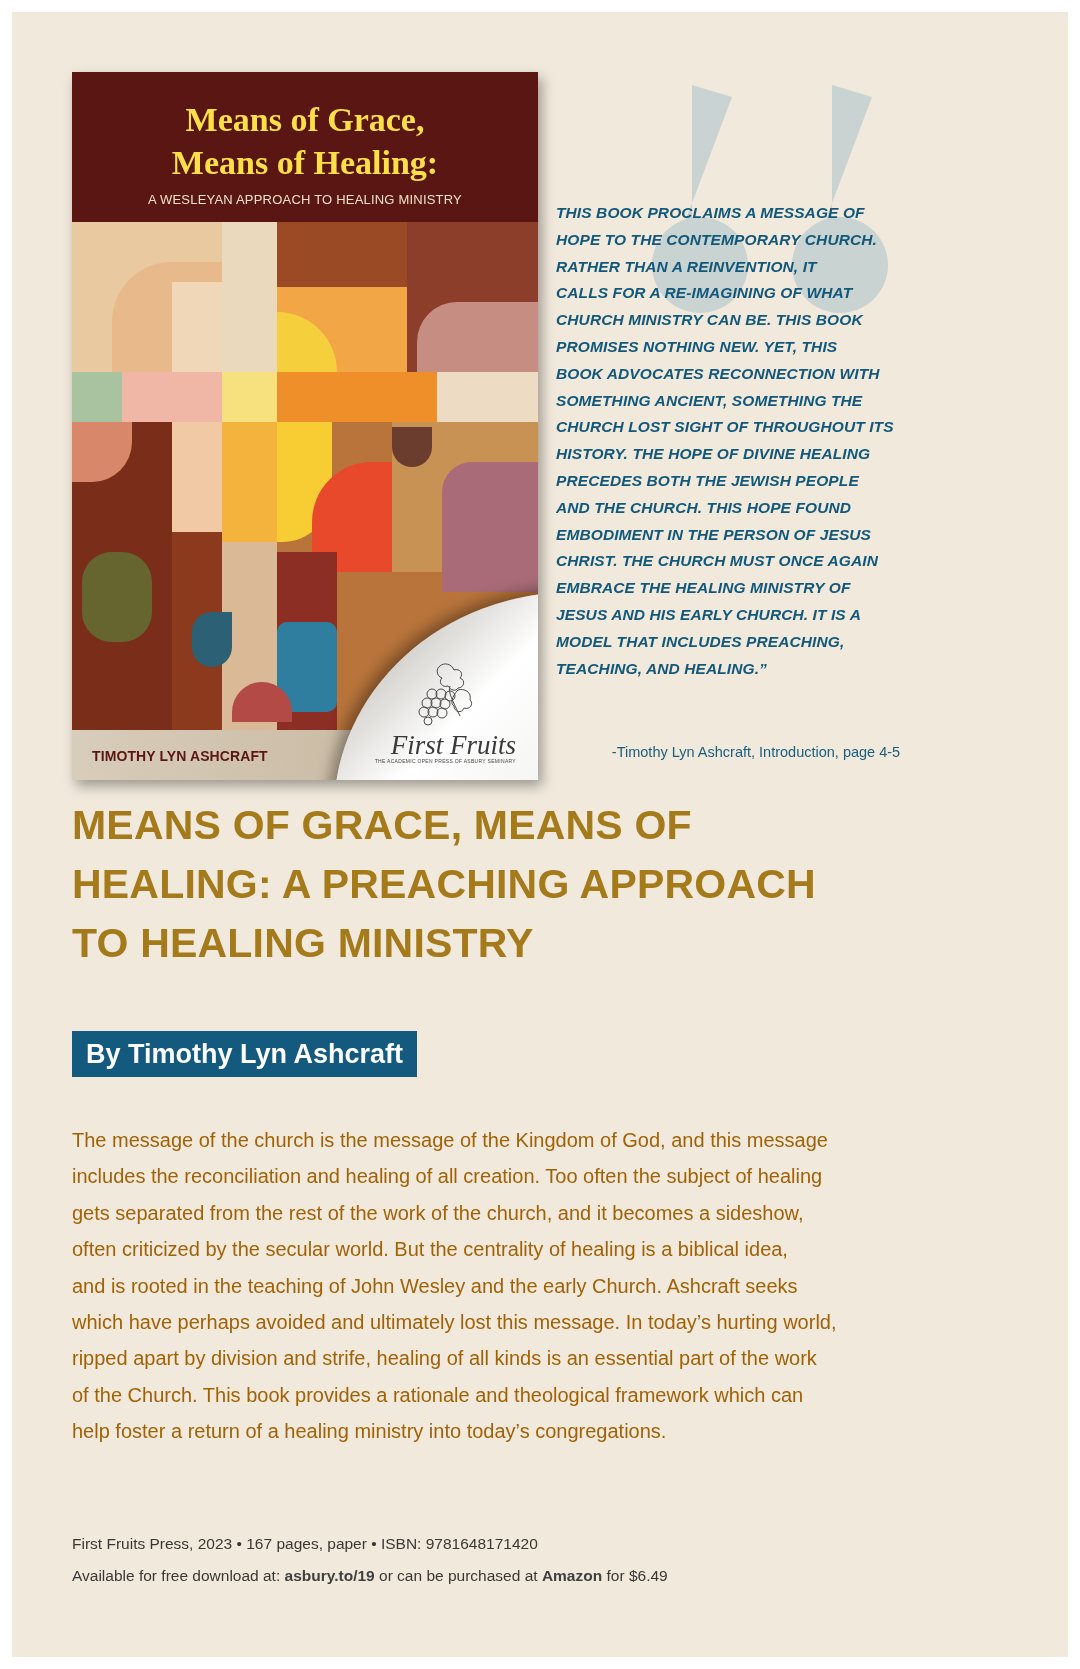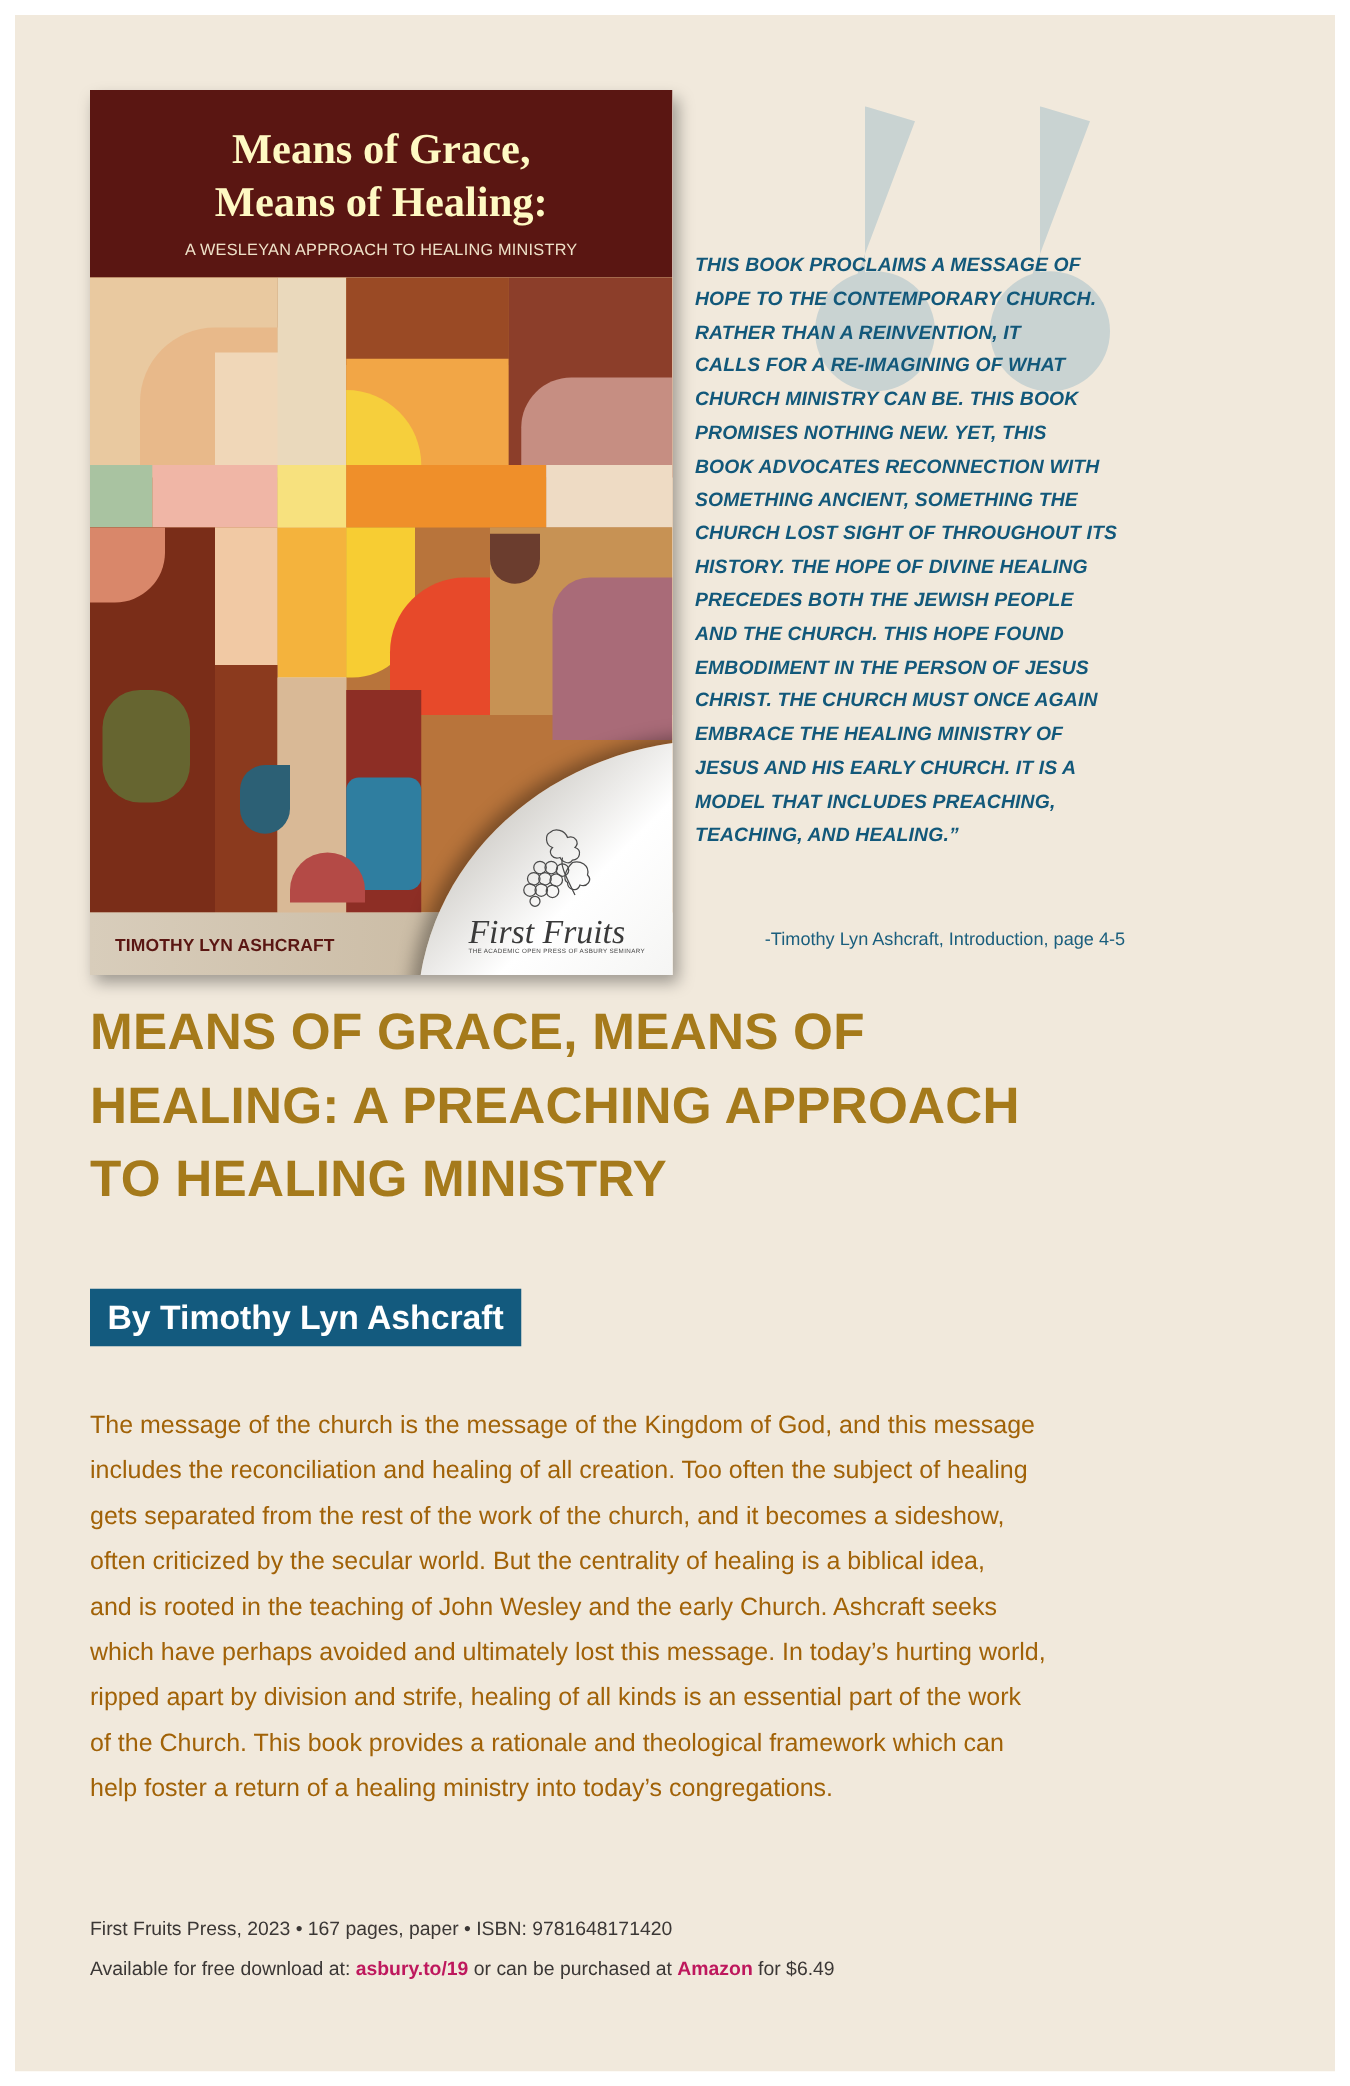--- a/index.html
+++ b/index.html
@@ -20,21 +20,21 @@
     overflow: hidden;
   }
   .cover-band {
     position: absolute; left: 0; top: 0; width: 100%; height: 150px;
     background: #5a1612;
     text-align: center; color: #e2c9a0;
   }
   .cover-title {
     font-family: "Liberation Serif", "DejaVu Serif", serif;
     font-weight: bold; font-size: 34px; line-height: 43px;
-    padding-top: 26px; color: #fef9c3;
+    padding-top: 26px; color: #fde047;
   }
   .cover-subtitle {
     font-size: 13px; letter-spacing: 0.2px; margin-top: 8px; color: #efe2c9;
   }
   .cover-art {
     position: absolute; left: 0; top: 150px; width: 100%; height: 508px;
     background: #b8743b; overflow: hidden;
   }
   .art-block { position: absolute; }
   .cover-footer {
@@ -46,21 +46,21 @@
     font-size: 14px; font-weight: bold; color: #5a1612; letter-spacing: 0.1px;
   }
   .page-curl {
     position: absolute; left: 262px; top: 520px; width: 240px; height: 220px;
     background: linear-gradient(135deg, #7b7670 0%, #d8d6d2 30%, #ffffff 55%, #f0f0ee 100%);
     border-top-left-radius: 100% 100%;
     transform: rotate(0deg);
     box-shadow: -6px -4px 14px rgba(0,0,0,0.35);
   }
   .publisher-logo {
-    position: absolute; right: 22px; bottom: 16px; text-align: left; color: #3d3d3d;
+    position: absolute; right: 22px; bottom: 16px; text-align: right; color: #3d3d3d;
   }
   .grape-icon { width: 70px; height: 70px; display: block; margin: 0 auto 2px auto; }
   .publisher-name {
     font-family: "Liberation Serif", "DejaVu Serif", serif;
     font-style: italic; font-size: 27px; line-height: 26px; color: #3a3a3a;
   }
   .publisher-tagline { font-size: 5px; letter-spacing: 0.3px; color: #444; }
 
   
   .quote-mark {
@@ -95,21 +95,21 @@
   .description {
     position: absolute; left: 72px; top: 1122px; width: 920px;
     color: #a16207; font-size: 20px; line-height: 36.4px;
   }
   .desc-line { display: block; white-space: nowrap; }
   .meta {
     position: absolute; left: 72px; top: 1523px; width: 920px;
     color: #3b3735; font-size: 15.5px; line-height: 22px;
   }
   .meta-line { display: block; white-space: nowrap; margin-top: 10px; }
-  .link { color: #be185d; font-weight: bold; text-decoration: none; }
+  .link { color: #404040; font-weight: bold; text-decoration: none; }
 </style>
 </head>
 <body>
 
 <div class="page"></div>
 
 <div class="cover">
   <div class="cover-band">
     <div class="cover-title">
       <div>Means of Grace,</div>

